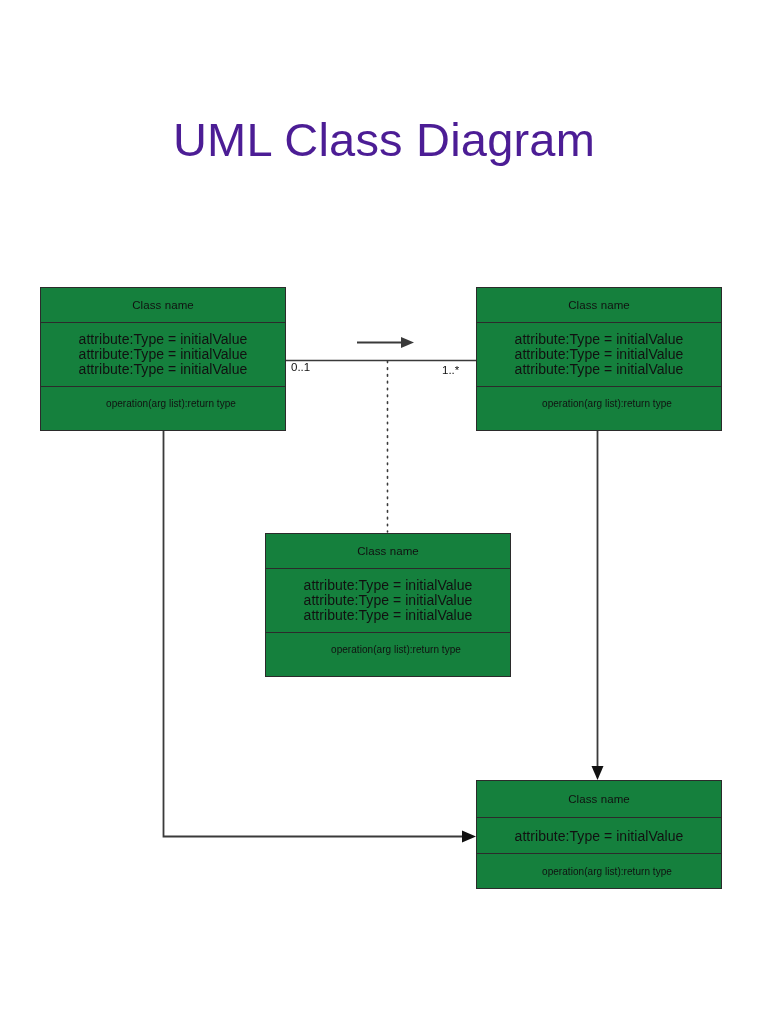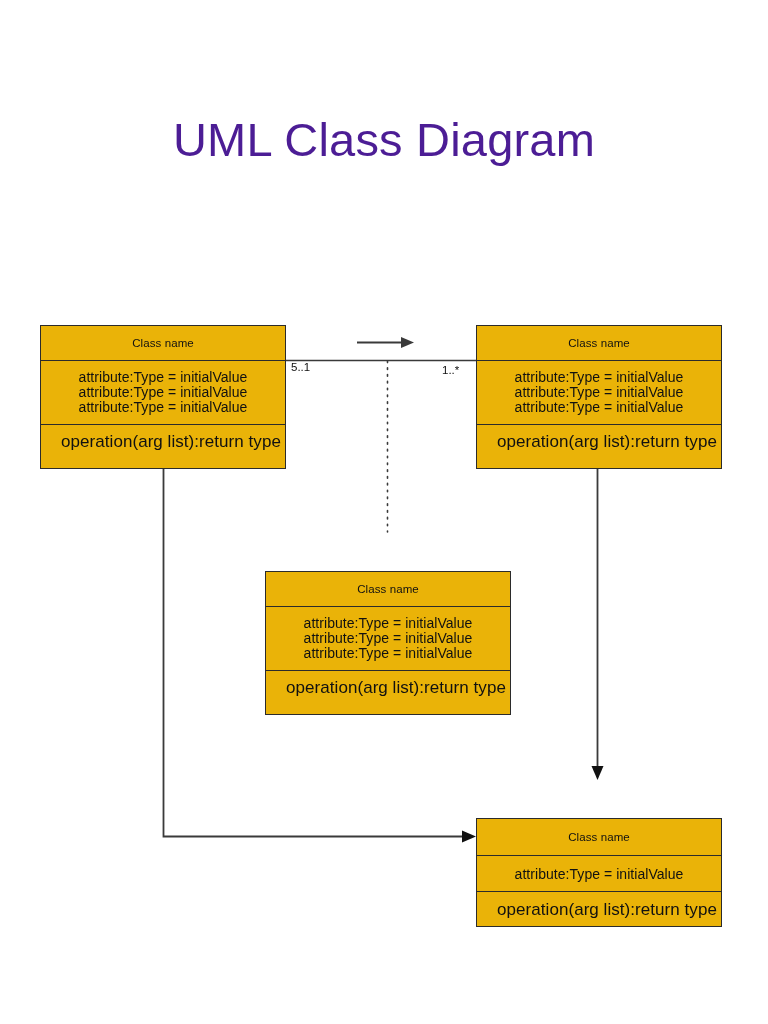--- a/index.html
+++ b/index.html
@@ -45,24 +45,23 @@
     left: 0; top: 0;
     width: 768px;
     height: 1024px;
     pointer-events: none;
   }
 
   
   .uml-class {
     position: absolute;
     box-sizing: border-box;
-    background: #eab308;
+    background: #15803d;
     border: 1.5px solid #2b2b2b;
     z-index: 3;
-    margin-top: 38px;
   }
   .compartment {
     box-sizing: border-box;
     text-align: center;
     color: #111111;
     overflow: hidden;
   }
   .compartment + .compartment {
     border-top: 1.5px solid #2b2b2b;
   }
@@ -76,21 +75,21 @@
     font-size: 14px;
     padding-top: 9px;
     padding-bottom: 9px;
   }
   .cmp-attrs .attr-line {
     line-height: 15px;
     white-space: nowrap;
     letter-spacing: 0.05px;
   }
   .cmp-ops {
-    font-size: 17px;
+    font-size: 10px;
     line-height: 33px;
     height: 33px;
     white-space: nowrap;
     letter-spacing: 0.05px;
     padding-left: 16px;
   }
 
   
   .uml-class.compact .cmp-name {
     line-height: 36px;
@@ -179,16 +178,16 @@
   </div>
 
   <div class="uml-class compact" id="class-bottom-right">
     <div class="compartment cmp-name">Class name</div>
     <div class="compartment cmp-attrs">
       <div class="attr-line">attribute:Type = initialValue</div>
     </div>
     <div class="compartment cmp-ops">operation(arg list):return type</div>
   </div>
 
-  <div class="multiplicity" id="mult-source">5..1</div>
+  <div class="multiplicity" id="mult-source">0..1</div>
   <div class="multiplicity" id="mult-target">1..*</div>
 
 </div>
 
 </body></html>

